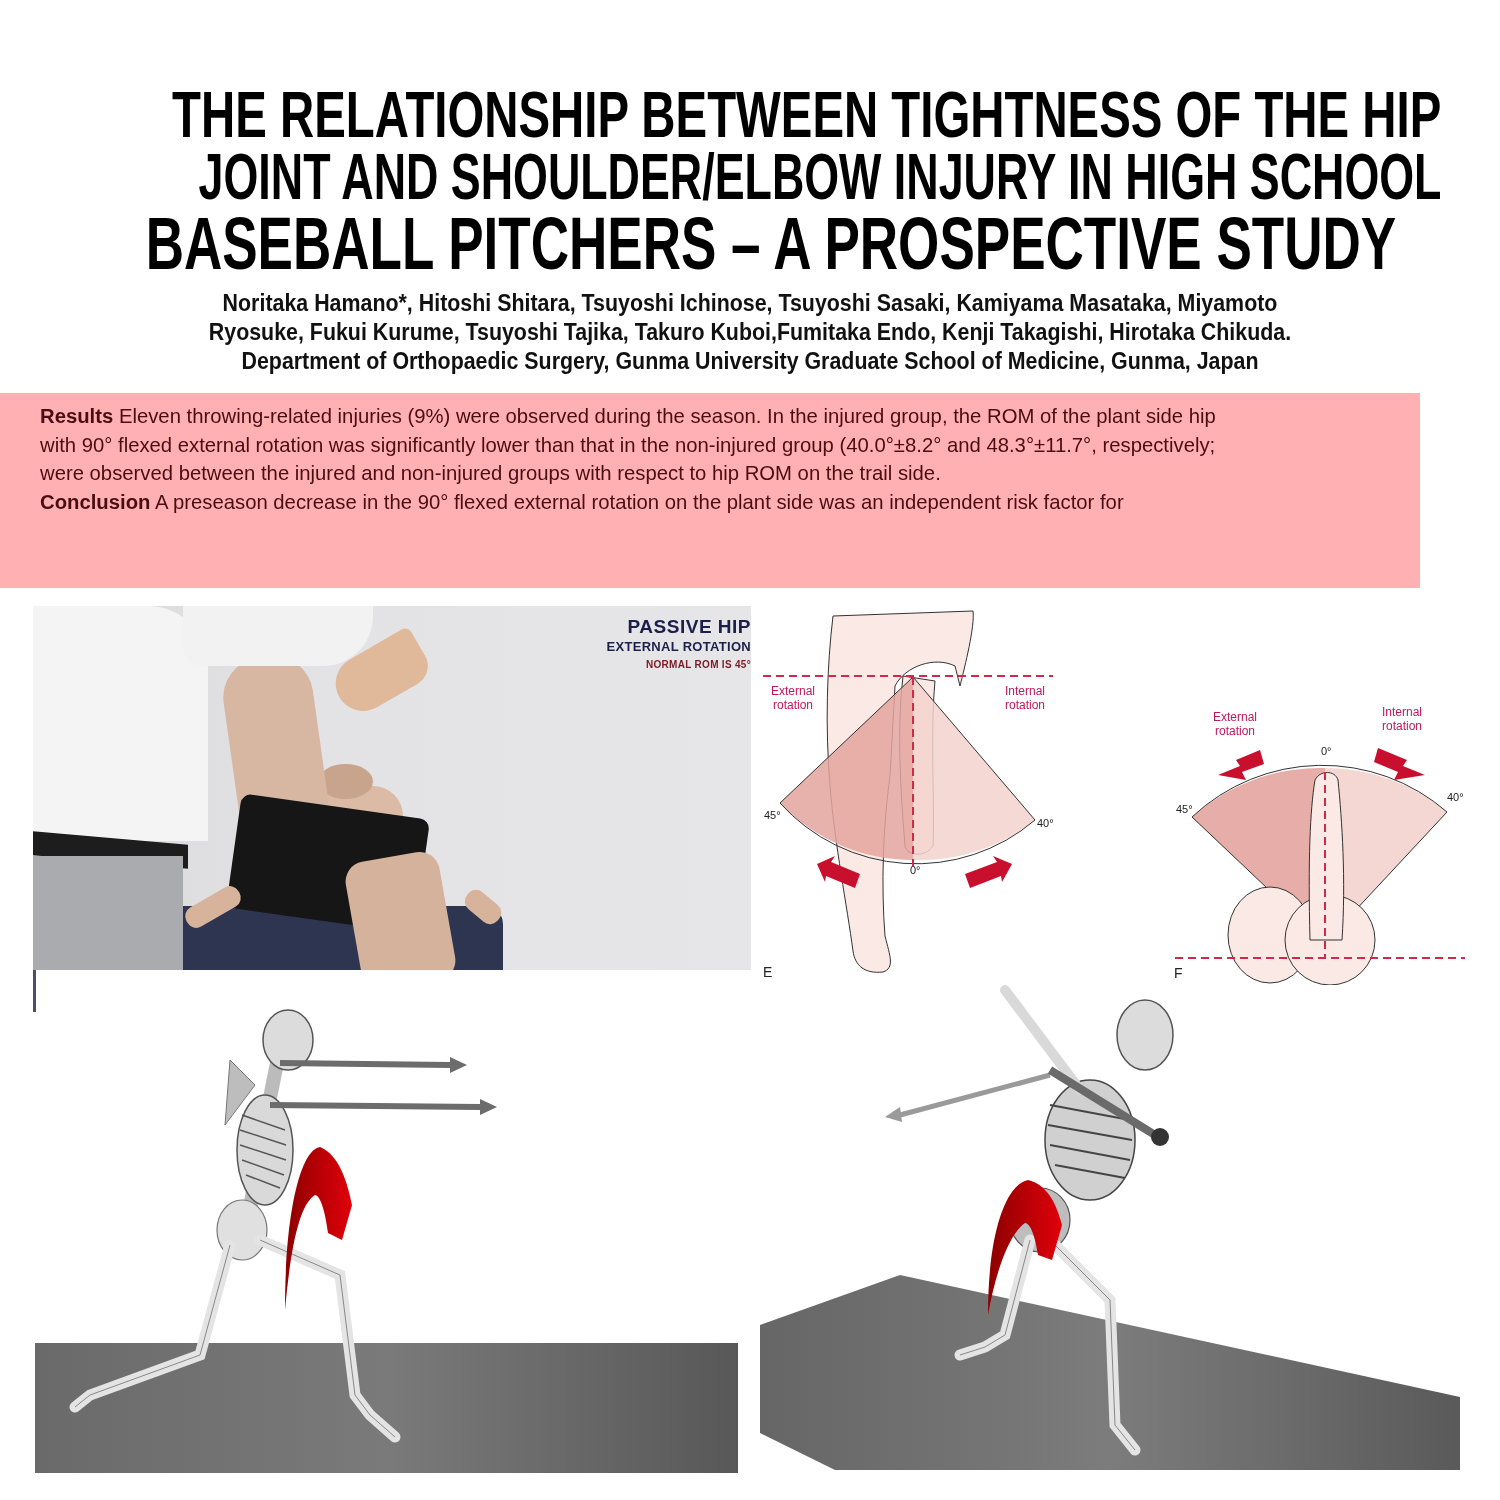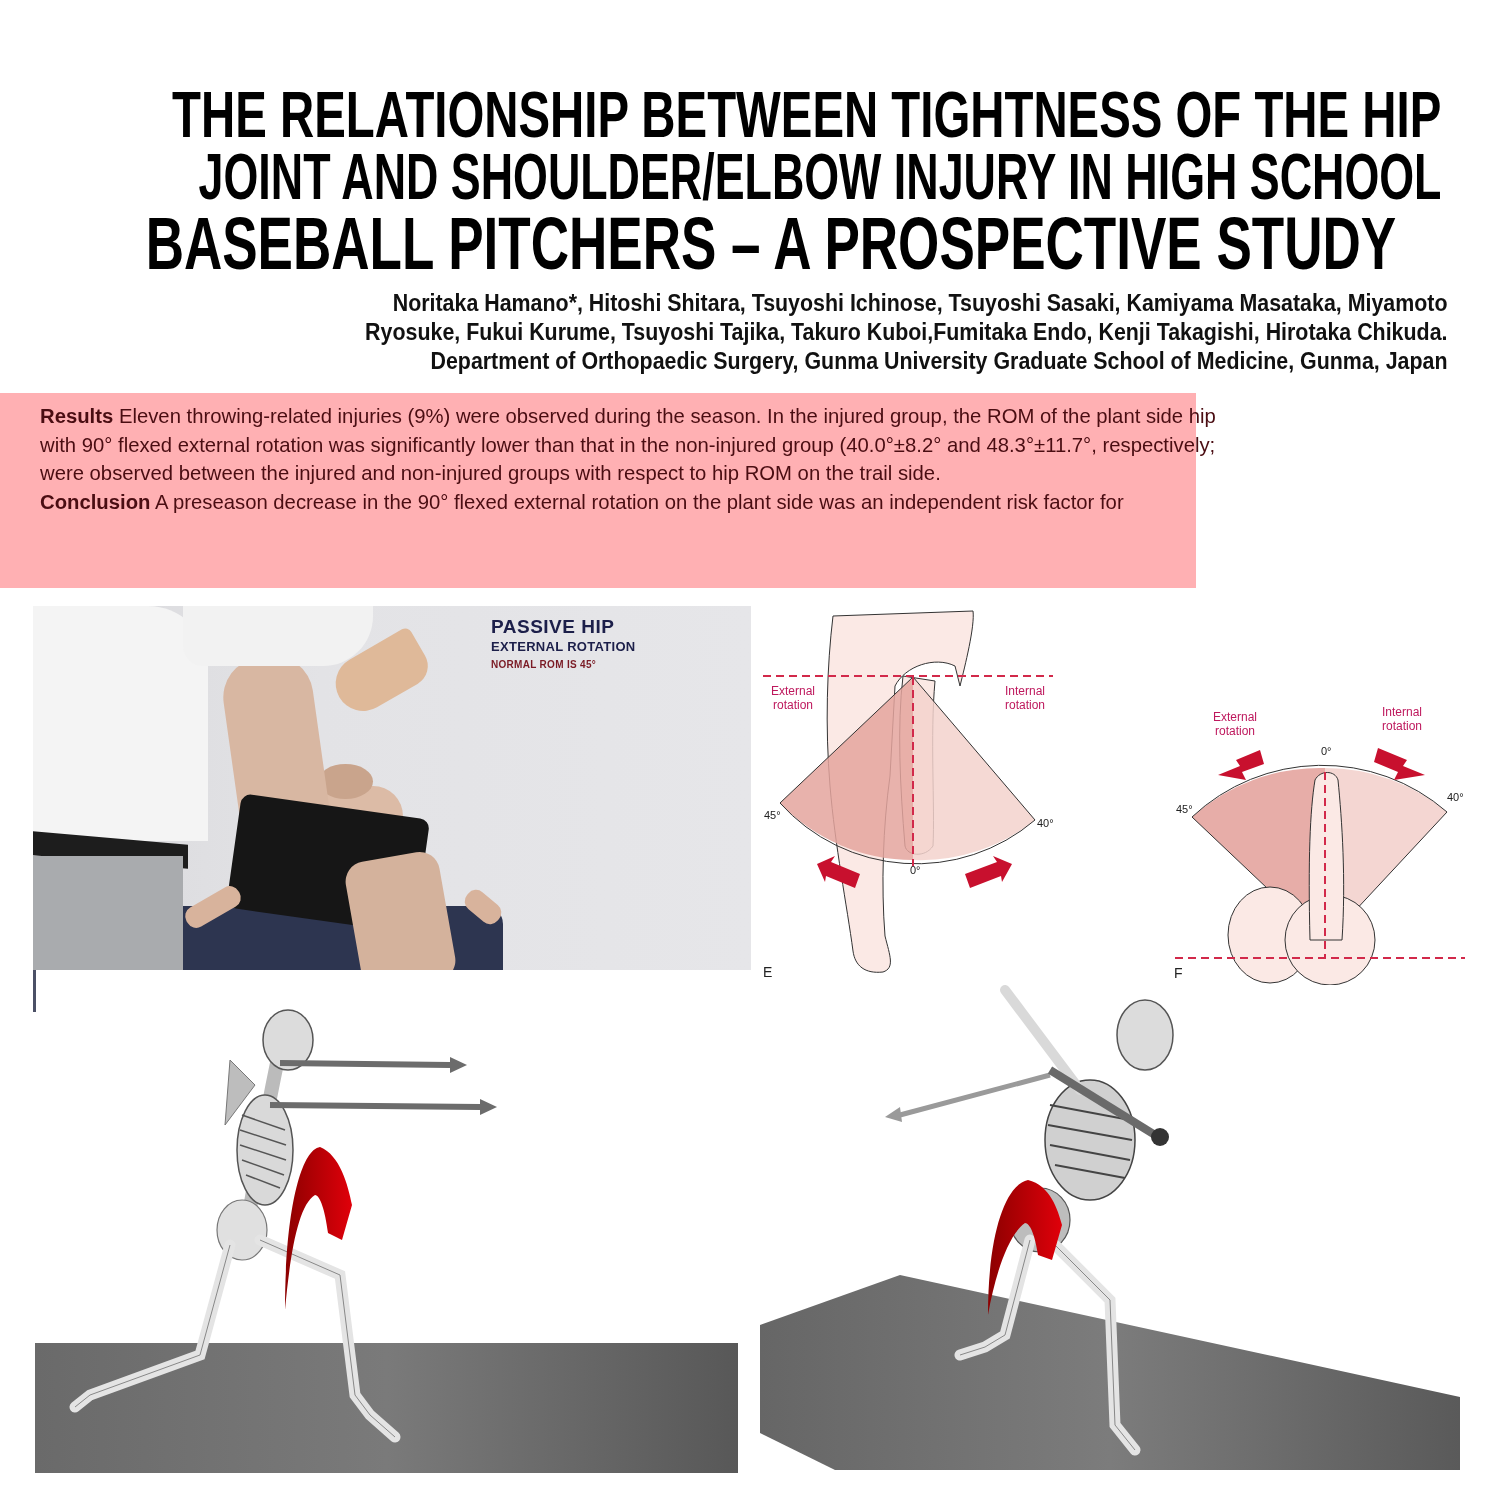--- a/index.html
+++ b/index.html
@@ -9,46 +9,46 @@
   .title-block { position: absolute; left: 0; top: 82px; width: 1324px; text-align: center; }
   .title-line {
     display: block; font-family: "Liberation Sans", sans-serif; font-weight: 700;
     text-transform: uppercase; white-space: nowrap; line-height: 1;
     transform-origin: center top; color: #000;
   }
   .t1 { font-size: 64px; transform: scale(0.74, 1.02); height: 62px; letter-spacing: 0px; }
   .t2 { font-size: 64px; transform: scale(0.70, 1.02); height: 62px; }
   .t3 { font-size: 68px; transform: scale(0.78, 1.08); height: 70px; }
 
-  .authors { position: absolute; left: 0; top: 289px; width: 1500px; text-align: right;
+  .authors { position: absolute; left: 0; top: 289px; width: 1500px; text-align: center;
     font-weight: 700; font-size: 23px; line-height: 29px; color: #111; }
   .authors span { display: block; white-space: nowrap; transform: scaleX(0.93); transform-origin: center; }
 
-  .abstract { position: absolute; left: 0; top: 393px; width: 1196px; height: 195px;
+  .abstract { position: absolute; left: 0; top: 393px; width: 1420px; height: 195px;
     background: #ffb0b3; padding: 9px 0 0 40px; }
   .abstract p { font-size: 20.3px; line-height: 28.6px; color: #4a0d12; white-space: nowrap; }
   .abstract b { color: #4a0d12; }
 
   
   .photo { position: absolute; left: 33px; top: 606px; width: 718px; height: 364px;
     background: linear-gradient(90deg, #d9d9dc 0%, #e3e3e6 40%, #e6e6e9 100%); overflow: hidden; }
   .photo .shirt { position: absolute; left: 0; top: 0; width: 175px; height: 235px; background: #f4f4f4; border-radius: 0 60px 0 0; }
   .photo .arm { position: absolute; left: 150px; top: 0; width: 190px; height: 60px; background: #f2f2f2; border-radius: 0 0 50px 20px; }
   .photo .belt { position: absolute; left: 0; top: 232px; width: 155px; height: 24px; background: #1d1d1d; transform: skewY(5deg); }
   .photo .pants { position: absolute; left: 0; top: 250px; width: 150px; height: 120px; background: #a9abae; }
   .photo .table { position: absolute; left: 130px; top: 300px; width: 340px; height: 70px; background: #2d3550; border-radius: 18px 18px 0 0; }
   .photo .thigh-up { position: absolute; left: 200px; top: 50px; width: 90px; height: 220px; background: #d8b7a2; transform: rotate(-8deg); border-radius: 40px; }
   .photo .shorts { position: absolute; left: 200px; top: 200px; width: 190px; height: 115px; background: #161616; transform: rotate(8deg); border-radius: 10px; }
   .photo .thigh-down { position: absolute; left: 320px; top: 250px; width: 95px; height: 130px; background: #d4b29c; transform: rotate(-10deg); border-radius: 20px; }
   .photo .torso { position: absolute; left: 260px; top: 180px; width: 110px; height: 60px; background: #dcbba6; border-radius: 30px; }
   .photo .head { position: absolute; left: 285px; top: 158px; width: 55px; height: 35px; background: #c9a48c; border-radius: 50%; }
   .photo .foot { position: absolute; left: 300px; top: 40px; width: 95px; height: 55px; background: #dfb999; border-radius: 40px 10px 30px 40px; transform: rotate(-30deg); }
   .photo .hand-l { position: absolute; left: 150px; top: 290px; width: 60px; height: 22px; background: #d8b39c; border-radius: 10px; transform: rotate(-30deg); }
   .photo .hand-r { position: absolute; left: 430px; top: 290px; width: 40px; height: 22px; background: #d8b39c; border-radius: 10px; transform: rotate(40deg); }
-  .photo .cap { position: absolute; text-align: left; width: 260px; left: 458px; top: 11px; font-weight: 700; }
+  .photo .cap { position: absolute; text-align: right; width: 260px; left: 458px; top: 11px; font-weight: 700; }
   .photo .cap .c1 { display: block; font-size: 19px; line-height: 20px; color: #1c1f4a; letter-spacing: 0.5px; }
   .photo .cap .c2 { display: block; font-size: 13px; line-height: 20px; color: #1c1f4a; letter-spacing: 0.3px; }
   .photo .cap .c3 { display: block; font-size: 10px; line-height: 16px; color: #7a1a24; letter-spacing: 0.3px; }
   .photo-strip { position: absolute; left: 33px; top: 970px; width: 3px; height: 42px; background: #4b5066; }
 
   
   .diag { position: absolute; }
   .diag svg { display: block; }
   .diag-label { position: absolute; font-size: 12px; line-height: 14px; color: #be185d; text-align: center; }
   .deg { position: absolute; font-size: 11px; color: #222; }

